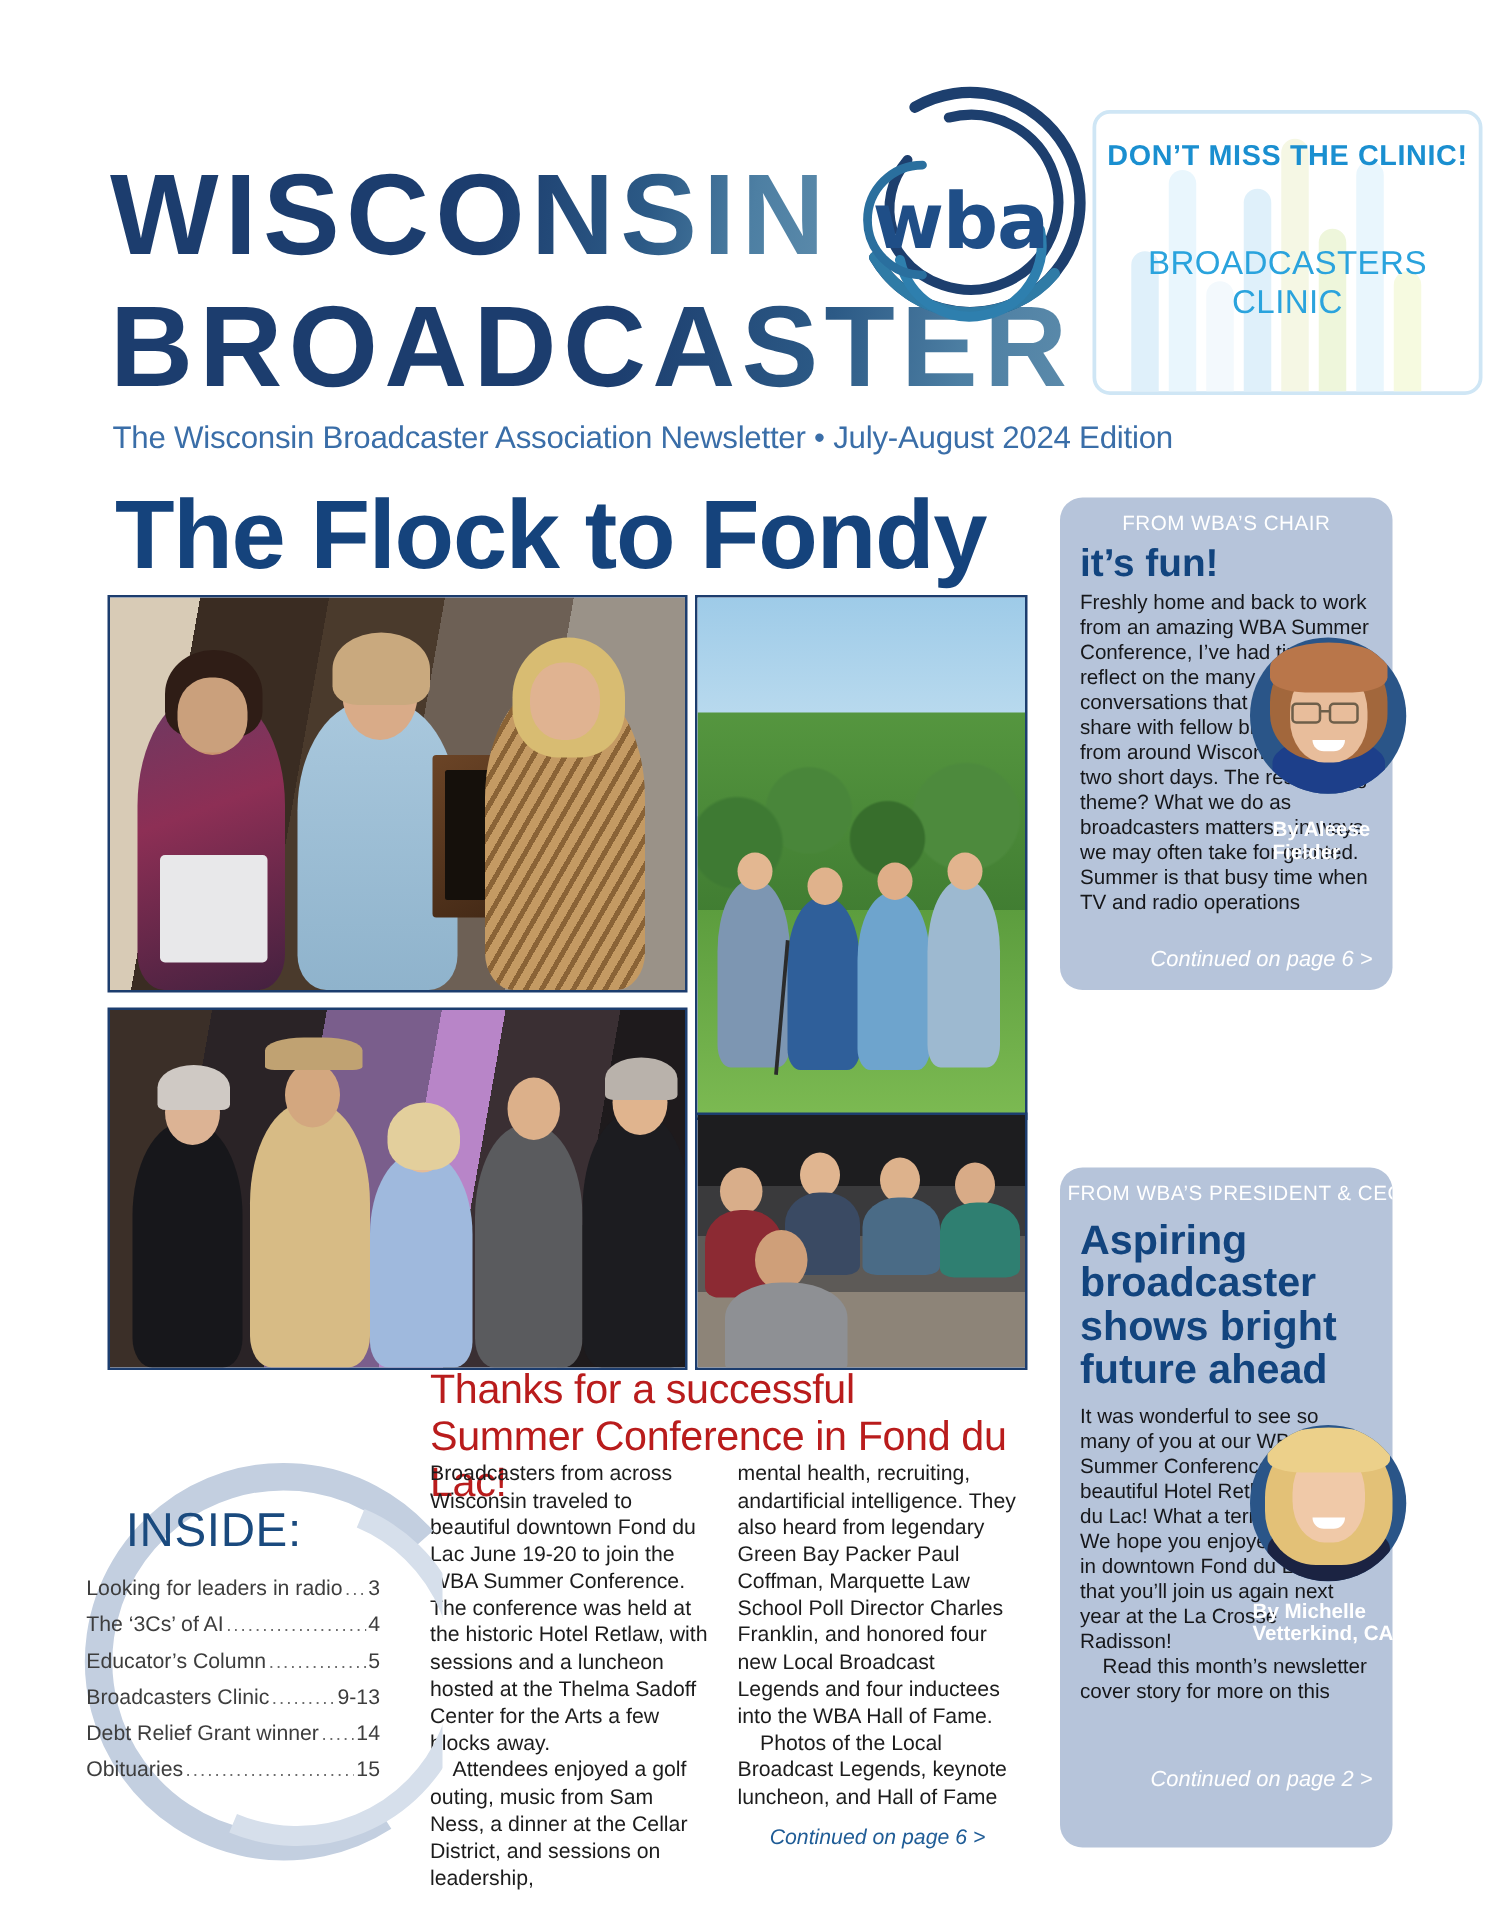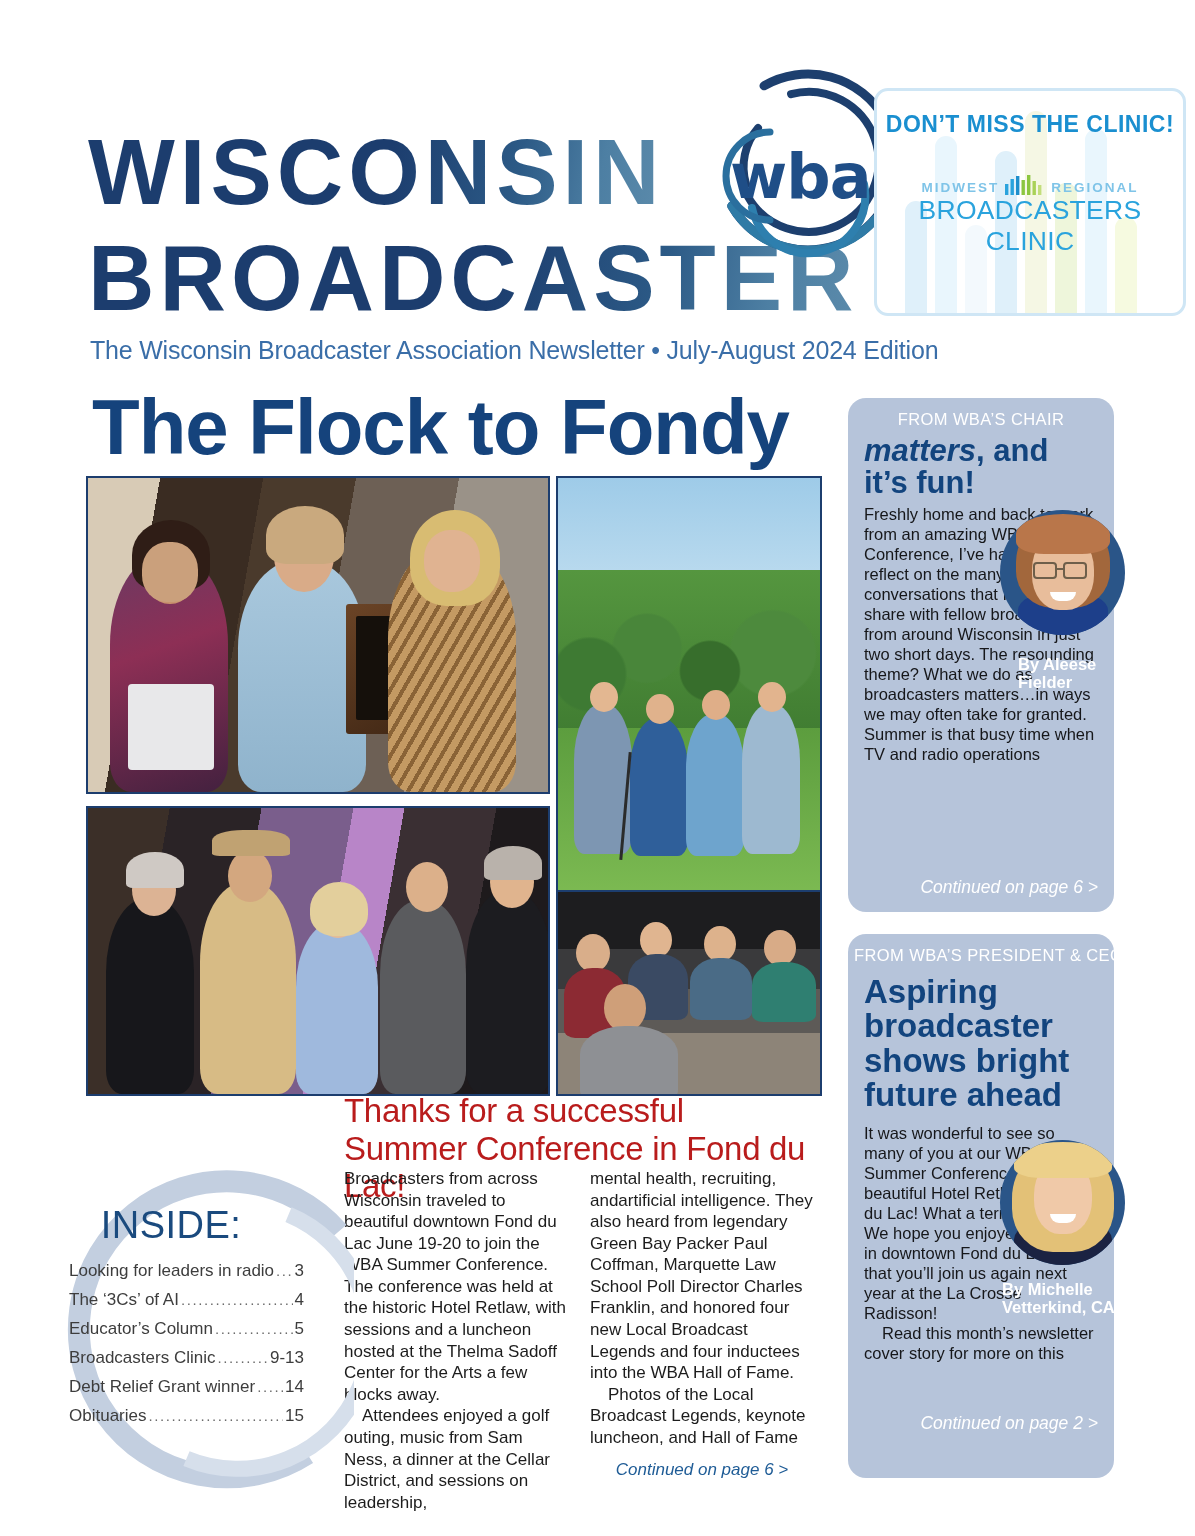--- a/index.html
+++ b/index.html
@@ -19,21 +19,21 @@
     -webkit-background-clip:text; background-clip:text; color:transparent;
     white-space:nowrap;
   }
   #mast-line1 { top:126px; font-size:92px; letter-spacing:5px; }
   #mast-line2 { top:232px; font-size:92px; letter-spacing:5px; }
   #mast-sub {
     position:absolute; left:90px; top:336px; font-size:25px; color:#3a6ea8;
     letter-spacing:-0.2px; white-space:nowrap;
   }
   
-  #wba-logo { position:absolute; left:708px; top:62px; width:200px; height:205px;text-align:center; }
+  #wba-logo { position:absolute; left:676px; top:62px; width:200px; height:205px;text-align:center; }
   #wba-logo svg { width:100%; height:100%; display:block; }
   #wba-word {
     position:absolute; left:22px; top:78px; font-size:62px; font-weight:bold;
     color:#1f4e87; letter-spacing:-1px; font-family:"DejaVu Sans", sans-serif;
   }
   
   #clinic-box {
     position:absolute; left:874px; top:88px; width:312px; height:228px;
     border:3px solid #cfe6f5; border-radius:14px; background:#fff;
     overflow:hidden;
@@ -128,21 +128,21 @@
   .toc-dots {
     flex:1 1 auto; margin:0 2px; overflow:hidden; letter-spacing:1.6px;
     color:#6b6b6b; font-size:15px; line-height:1;
   }
   .toc-page { flex:0 0 auto; }
   
   .side-card {
     position:absolute; left:848px; width:266px;
     background:#b6c4da; border-radius:18px; overflow:hidden;
   }
-  #card-chair { top:398px; height:514px; }
+  #card-chair { top:398px; height:394px; }
   #card-ceo   { top:934px; height:544px; }
   .card-kicker {
     text-align:center; color:#ffffff; font-size:16.5px; letter-spacing:0.4px;
     padding:12px 6px 4px; white-space:nowrap;
   }
   .card-title {
     color:#12447e; font-weight:bold; line-height:1.04; padding:2px 16px 0;
   }
   #chair-title { font-size:31px; }
   #chair-title em { font-style:italic; }
@@ -207,33 +207,20 @@
     <i style="left:88px; width:22px; height:96px;  background:#f3f9fd;"></i>
     <i style="left:118px;width:22px; height:170px; background:#dff0fa;"></i>
     <i style="left:148px;width:22px; height:210px; background:#f5f7e4;"></i>
     <i style="left:178px;width:22px; height:138px; background:#eef6db;"></i>
     <i style="left:208px;width:22px; height:192px; background:#e9f6fd;"></i>
     <i style="left:238px;width:22px; height:104px; background:#f6fae0;"></i>
   </div>
 
   <div id="clinic-head">DON’T MISS THE CLINIC!</div>
 
-  <div id="clinic-logo-row">
-    <span>MIDWEST</span><span class="eq">
-      <svg width="42" height="24" viewBox="0 0 42 24" aria-hidden="true">
-        <rect x="1" y="9" width="3.4" height="11" fill="#2aa3dd"></rect>
-        <rect x="6.5" y="4" width="3.4" height="16" fill="#2aa3dd"></rect>
-        <rect x="12" y="1" width="3.4" height="19" fill="#1f8fcc"></rect>
-        <rect x="17.5" y="5" width="3.4" height="15" fill="#8cc63f"></rect>
-        <rect x="23" y="0" width="3.4" height="20" fill="#8cc63f"></rect>
-        <rect x="28.5" y="6" width="3.4" height="14" fill="#a9d157"></rect>
-        <rect x="34" y="10" width="3.4" height="10" fill="#c3de7c"></rect>
-      </svg>
-    </span><span>REGIONAL</span>
-  </div>
 
   <div id="clinic-name">BROADCASTERS CLINIC</div>
 
 </div>
 
 <div id="cover-headline">The Flock to Fondy</div>
 
 <div class="photo" id="photo-awards">
   <div class="ph stage"></div>
 
@@ -355,21 +342,20 @@
         <span class="toc-label">Obituaries </span>
         <span class="toc-dots">............................................................</span>
         <span class="toc-page">15</span>
       </div>
     </div>
 </div>
 
 <div class="side-card" id="card-chair">
   <div class="card-kicker">FROM WBA’S CHAIR</div>
   <div class="card-title" id="chair-title">
-    <div><em>matters</em><span>, and</span></div>
     <div>it’s fun!</div>
   </div>
   <div class="card-body" style="padding-top:6px;">
     <p>Freshly home and back to work from an amazing WBA Summer Conference, I’ve had time to reflect on the many conversations that I was able to share with fellow broadcasters from around Wisconsin in just two short days. The resounding theme? What we do as broadcasters matters…in ways we may often take for granted. Summer is that busy time when TV and radio operations</p>
   </div>
   <div class="card-contd" style="bottom:14px;">Continued on page 6 &gt;</div>
 </div>
 
 <div class="avatar" id="avatar-chair">
   <div class="av-body" style="left:18px; bottom:0; width:90px; height:44px; background:#1d3f8a;"></div>

